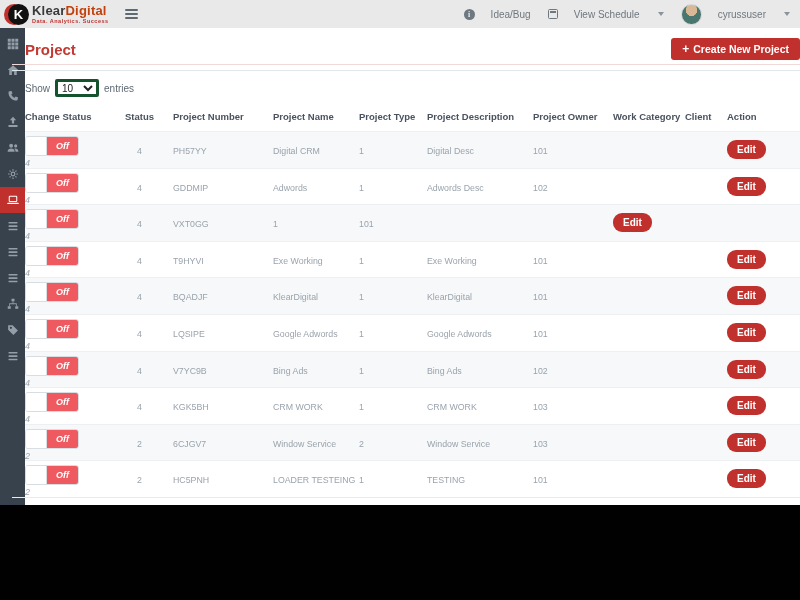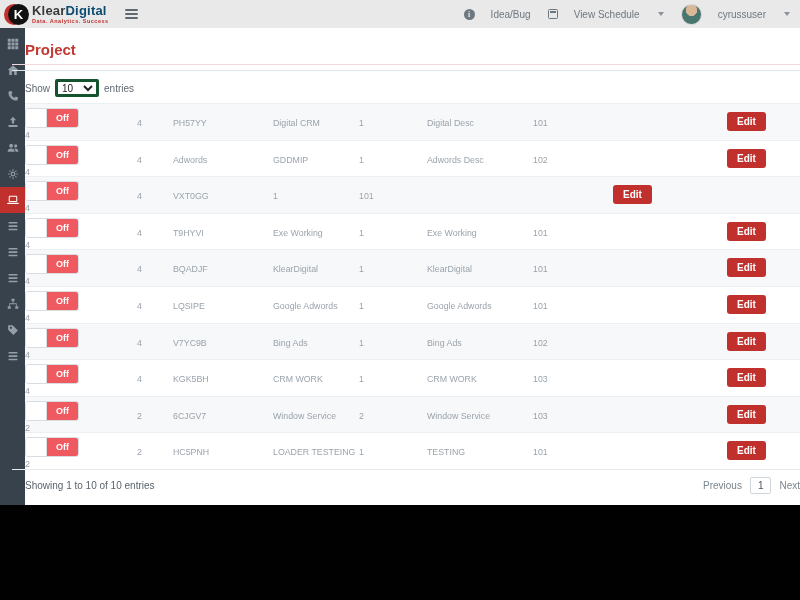--- a/index.html
+++ b/index.html
@@ -11,21 +11,21 @@
   .navbar { position:absolute; top:0; left:0; width:800px; height:28px; background:#e9e9e9;
             display:flex; align-items:center; padding:0 10px 0 4px; }
   .logo { display:flex; align-items:center; cursor:pointer; }
   .logo-mark { position:relative; width:23px; height:23px; flex:0 0 23px; }
   .mark-red { position:absolute; left:0; top:1px; width:20px; height:21px; border-radius:50%; background:#c0302c; }
   .mark-black { position:absolute; left:4px; top:1px; width:21px; height:21px; border-radius:50%; background:#111;
                 color:#fff; font-weight:bold; font-size:13px; display:flex; align-items:center; justify-content:center; }
   .logo-text { margin-left:5px; line-height:1; }
   .brand-line { font-size:13px; font-weight:bold; letter-spacing:0.2px; }
   .brand-prefix { color:#3a3a3a; }
-  .brand-suffix { color:#0c4a6e; }
+  .brand-suffix { color:#c2410c; }
   .tagline { font-size:5.5px; font-weight:bold; color:#c0302c; letter-spacing:0.5px; margin-top:1.5px; }
   .hamburger { margin-left:16px; width:13px; cursor:pointer; }
   .hamburger span { display:block; height:1.6px; background:#5f6973; margin:2.2px 0; border-radius:1px; }
   .nav-right { margin-left:auto; display:flex; align-items:center; gap:17px; }
   .nav-item { display:flex; align-items:center; gap:16px; color:#6e7880; font-size:10px; cursor:pointer; }
   .icon-info { width:11px; height:11px; border-radius:50%; background:#6e7880; color:#e9e9e9;
                display:flex; align-items:center; justify-content:center; font-size:8px; font-weight:bold; font-family:"Liberation Serif",serif; }
   .icon-info::after { content:"i"; }
   .icon-cal { width:10px; height:10px; border:1.4px solid #6e7880; border-radius:1.5px; position:relative; }
   .icon-cal::before { content:""; position:absolute; left:1px; right:1px; top:1.2px; height:1.4px; background:#6e7880; }
@@ -57,30 +57,30 @@
   .show-entries select { font-size:10px; height:18px; width:44px; border:3px solid #14532d; border-radius:2px;
                          background:#fff; color:#222; font-family:"Liberation Sans",sans-serif; }
 
   
   .grid-cols { display:grid; grid-template-columns:100px 48px 100px 86px 68px 106px 80px 72px 42px 1fr; }
   .thead { font-size:9.5px; font-weight:bold; color:#49525e; padding:8px 0 9px; }
   .thead .hcell { padding-right:4px; }
   .t-row { height:36.6px; border-top:1px solid #edf0f2; }
   .t-row.odd { background:#f7f8f9; }
   .cell { font-size:8.8px; color:#9aa3ac; padding-top:14px; overflow:hidden; white-space:nowrap; }
-  .col-change { padding-top:4px; }
+  .col-change { padding-top:4px;font-style:italic; }
   .col-status { padding-left:12px; }
   .col-action { padding-top:8px; }
   .toggle { width:54px; height:20px; border:1px solid #d8dde1; border-radius:3px; display:flex; overflow:hidden;
             background:#fff; cursor:pointer; }
   .toggle-knob { width:21px; background:#fff; border-right:1px solid #d8dde1; }
   .toggle-label { flex:1; background:#ee5a5f; color:#fff; font-size:9px; font-weight:bold;
                   display:flex; align-items:center; justify-content:center; }
   .toggle-note { font-size:9px; color:#9aa3ac; margin-top:2px; }
-  .edit-btn { background:#c0302c; color:#fff; border:none; border-radius:3px; font-size:10px; font-weight:600;
+  .edit-btn { background:#c0302c; color:#fff; border:none; border-radius:9px; font-size:10px; font-weight:600;
               padding:4px 10px; cursor:pointer; font-family:"Liberation Sans",sans-serif; }
 
   
   .table-foot { display:flex; justify-content:space-between; align-items:center;
                 border-top:1px solid #e6ebee; margin:0 -13px; padding:7px 13px 8px; }
   .foot-summary { font-size:10px; color:#5a646c; }
   .paging { display:flex; align-items:center; gap:8px; font-size:10px; color:#7b858d; }
   .page-link { cursor:pointer; }
   .page-current { border:1px solid #cfd6db; background:#fff; color:#49525e; padding:2px 7px; border-radius:2px; cursor:pointer; }
 
@@ -234,32 +234,48 @@
             <rect x="2" y="7" width="12" height="2.2" rx="0.6"></rect>
             <rect x="2" y="11.5" width="12" height="2.2" rx="0.6"></rect>
           </svg>
         </span>
       </div>
     </div>
 
   <div class="main">
     <div class="page-head">
       <div class="page-title">Project</div>
+      <button class="create-btn">
+        <span class="plus-ico"></span>
+        <span>Create New Project</span>
+      </button>
     </div>
     <div class="rule-red"></div>
     <div class="rule-gray"></div>
 
     <div class="show-entries">
       <span>Show</span>
       <select>
         <option selected="">10</option>
       </select>
       <span>entries</span>
     </div>
 
+    <div class="thead grid-cols">
+      <div class="hcell">Change Status</div>
+      <div class="hcell">Status</div>
+      <div class="hcell">Project Number</div>
+      <div class="hcell">Project Name</div>
+      <div class="hcell">Project Type</div>
+      <div class="hcell">Project Description</div>
+      <div class="hcell">Project Owner</div>
+      <div class="hcell">Work Category</div>
+      <div class="hcell">Client</div>
+      <div class="hcell">Action</div>
+    </div>
 
     <div id="table-body">
         <div class="t-row grid-cols odd">
         <div class="cell col-change">
           <div class="toggle">
             <div class="toggle-knob"></div>
             <div class="toggle-label">Off</div>
           </div>
           <div class="toggle-note">4</div>
         </div>
@@ -277,22 +293,22 @@
       </div>
         <div class="t-row grid-cols">
         <div class="cell col-change">
           <div class="toggle">
             <div class="toggle-knob"></div>
             <div class="toggle-label">Off</div>
           </div>
           <div class="toggle-note">4</div>
         </div>
         <div class="cell col-status">4</div>
+        <div class="cell">GDDMIP</div>
         <div class="cell">Adwords</div>
-        <div class="cell">GDDMIP</div>
         <div class="cell">1</div>
         <div class="cell">Adwords Desc</div>
         <div class="cell">102</div>
         <div class="cell"></div>
         <div class="cell"></div>
         <div class="cell col-action">
           <button class="edit-btn">Edit</button>
         </div>
       </div>
         <div class="t-row grid-cols odd">

